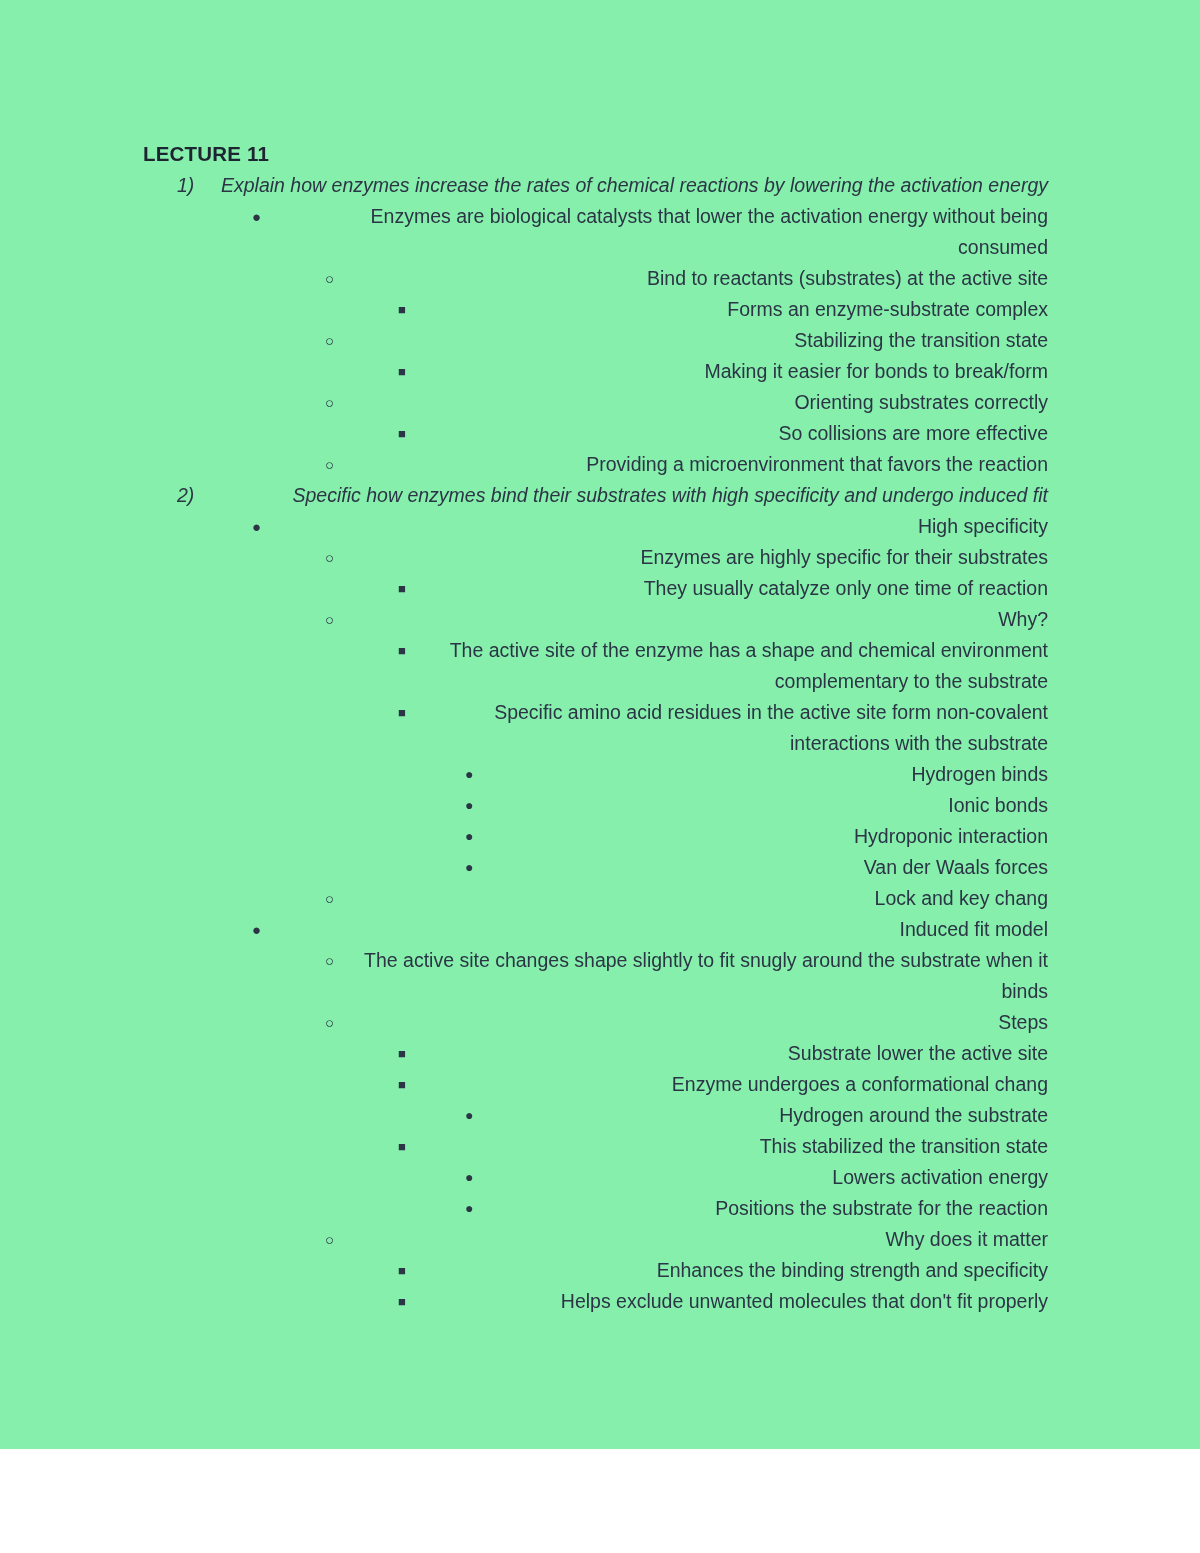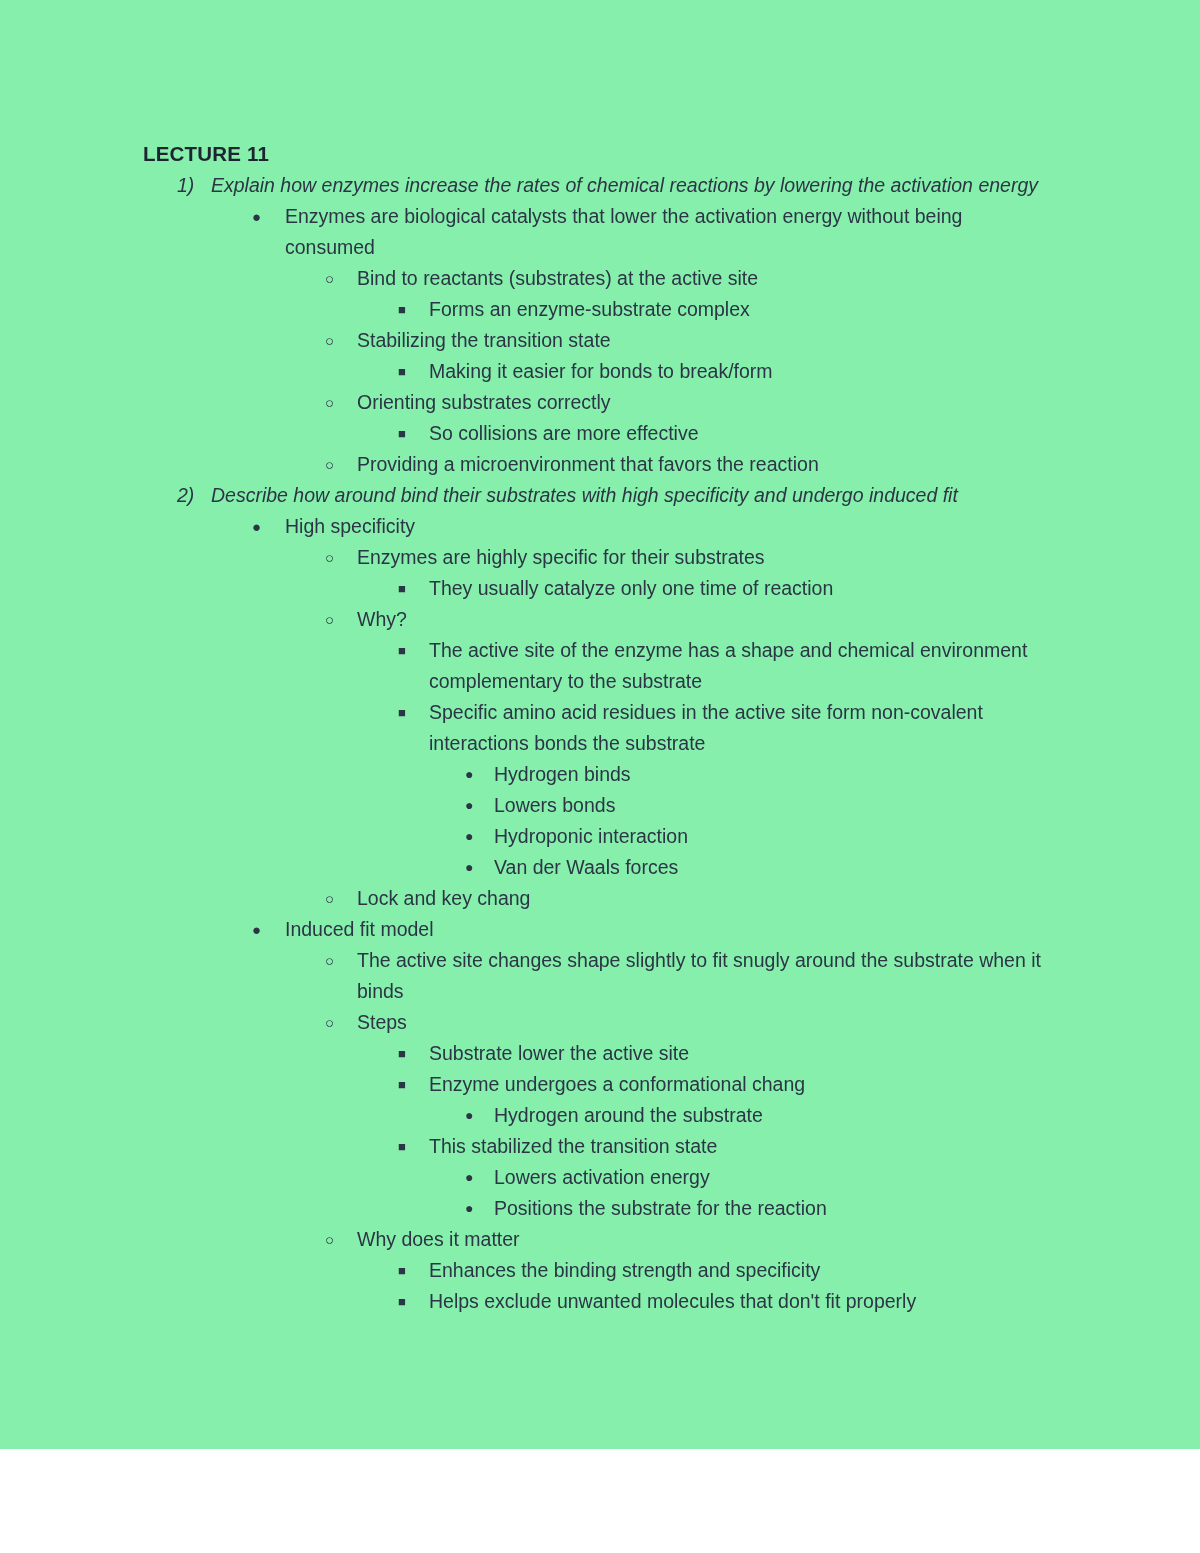--- a/index.html
+++ b/index.html
@@ -49,20 +49,21 @@
     left: 0;
     top: 0;
     width: 34px;
     text-align: left;
     line-height: 31px;
     color: #2b3545;
     user-select: none;
   }
   .row .txt {
     display: block;
+    text-align: right;
   }
 
   
   .lvl-num {
     padding-left: 34px;
     margin-left: 34px;
     font-style: italic;
     font-size: 19.5px;
   }
   .lvl-num .marker {
@@ -146,21 +147,21 @@
         <div class="row lvl-3">
           <span class="marker bullet-square">■</span>
           <span class="txt">So collisions are more effective</span>
         </div>
         <div class="row lvl-2">
           <span class="marker bullet-circle">○</span>
           <span class="txt">Providing a microenvironment that favors the reaction</span>
         </div>
         <div class="row lvl-num">
           <span class="marker">2)</span>
-          <span class="txt">Describe how around bind their substrates with high specificity and undergo induced fit</span>
+          <span class="txt">Specific how enzymes bind their substrates with high specificity and undergo induced fit</span>
         </div>
         <div class="row lvl-1">
           <span class="marker bullet-disc">●</span>
           <span class="txt">High specificity</span>
         </div>
         <div class="row lvl-2">
           <span class="marker bullet-circle">○</span>
           <span class="txt">Enzymes are highly specific for their substrates</span>
         </div>
         <div class="row lvl-3">
@@ -170,29 +171,29 @@
         <div class="row lvl-2">
           <span class="marker bullet-circle">○</span>
           <span class="txt">Why?</span>
         </div>
         <div class="row lvl-3">
           <span class="marker bullet-square">■</span>
           <span class="txt">The active site of the enzyme has a shape and chemical environment complementary to the substrate</span>
         </div>
         <div class="row lvl-3">
           <span class="marker bullet-square">■</span>
-          <span class="txt">Specific amino acid residues in the active site form non-covalent interactions bonds the substrate</span>
+          <span class="txt">Specific amino acid residues in the active site form non-covalent interactions with the substrate</span>
         </div>
         <div class="row lvl-4">
           <span class="marker bullet-disc-sm">●</span>
           <span class="txt">Hydrogen binds</span>
         </div>
         <div class="row lvl-4">
           <span class="marker bullet-disc-sm">●</span>
-          <span class="txt">Lowers bonds</span>
+          <span class="txt">Ionic bonds</span>
         </div>
         <div class="row lvl-4">
           <span class="marker bullet-disc-sm">●</span>
           <span class="txt">Hydroponic interaction</span>
         </div>
         <div class="row lvl-4">
           <span class="marker bullet-disc-sm">●</span>
           <span class="txt">Van der Waals forces</span>
         </div>
         <div class="row lvl-2">

